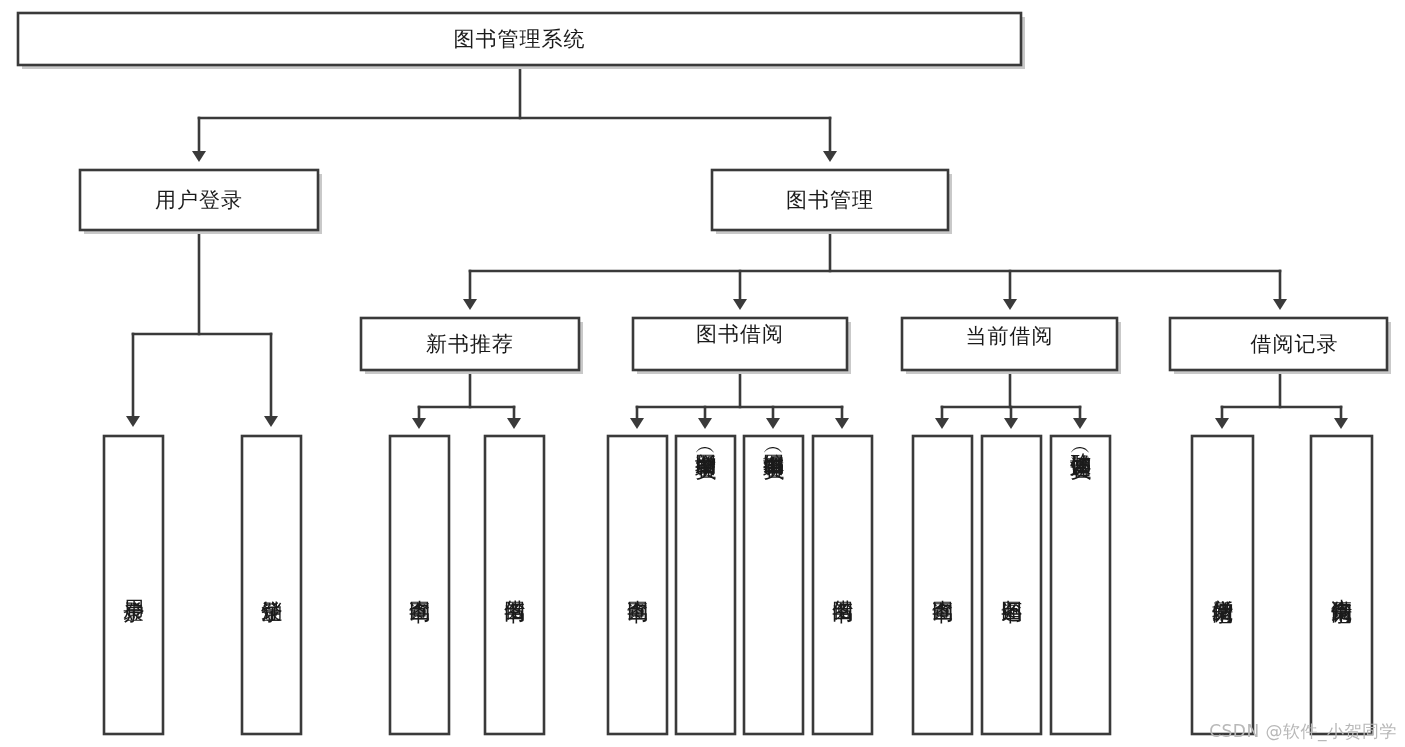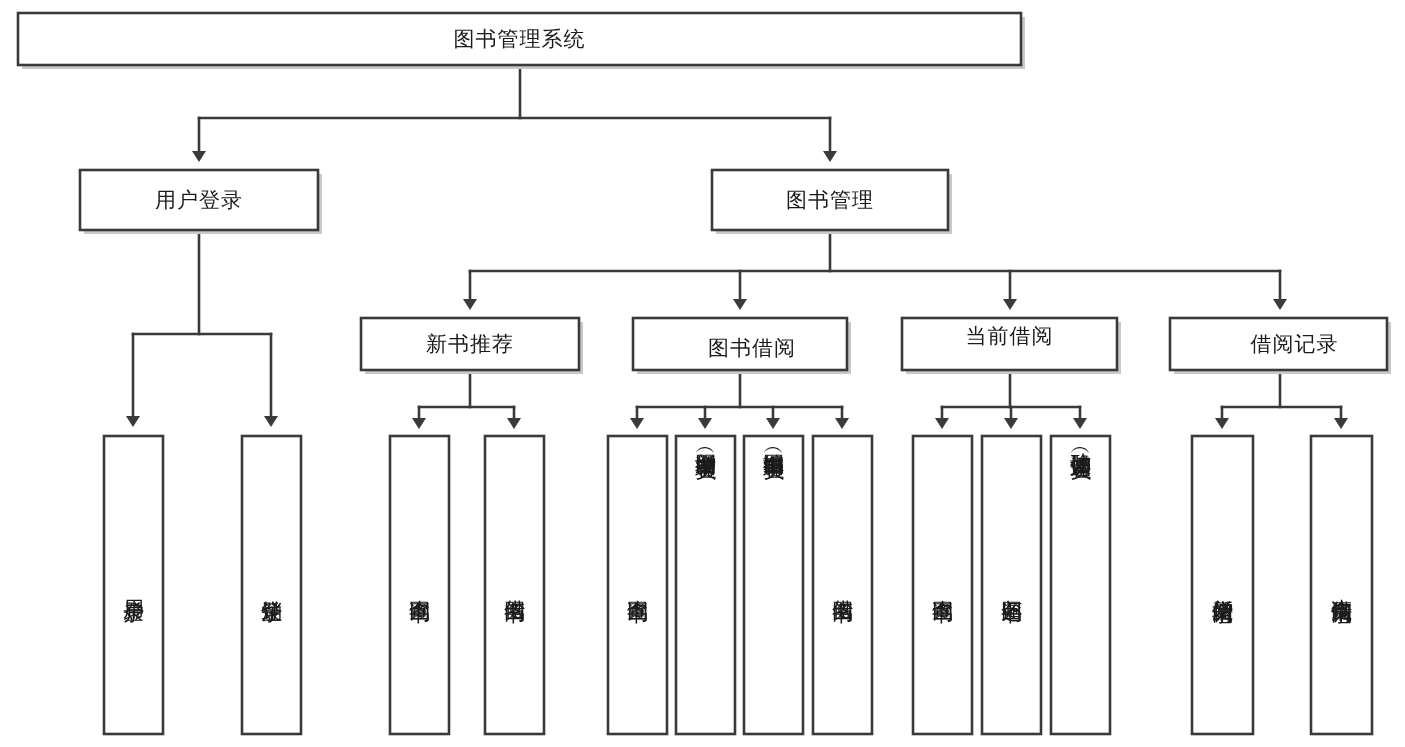--- a/index.html
+++ b/index.html
@@ -173,21 +173,21 @@
   <div class="hwrap" style="left:80px;top:170px;width:238px;height:60px;">
     <span class="htext">用户登录</span>
   </div>
   <div class="hwrap" style="left:712px;top:170px;width:236px;height:60px;">
     <span class="htext">图书管理</span>
   </div>
 
   <div class="hwrap" style="left:361px;top:318px;width:218px;height:52px;">
     <span class="htext">新书推荐</span>
   </div>
-  <div class="hwrap" style="left:633px;top:322px;width:214px;height:52px;margin-left:12px;">
+  <div class="hwrap" style="left:633px;top:308px;width:214px;height:52px;">
     <span class="htext">图书借阅</span>
   </div>
   <div class="hwrap" style="left:902px;top:318px;width:215px;height:35px;">
     <span class="htext">当前借阅</span>
   </div>
   <div class="hwrap" style="left:1170px;top:318px;width:217px;height:52px;margin-left:16px;">
     <span class="htext">借阅记录</span>
   </div>
 
   <div class="vwrap" style="left:104px;top:436px;width:59px;height:298px;">
@@ -227,13 +227,14 @@
     <span class="vtext">确认归还（管理员）</span>
   </div>
 
   <div class="vwrap" style="left:1192px;top:436px;width:61px;height:298px;">
     <span class="vtext">新增借阅记录</span>
   </div>
   <div class="vwrap" style="left:1311px;top:436px;width:61px;height:298px;">
     <span class="vtext">查询借阅记录</span>
   </div>
 
+  <div id="watermark">CSDN @软件_小贺同学</div>
 </div>
 
 </body></html>

